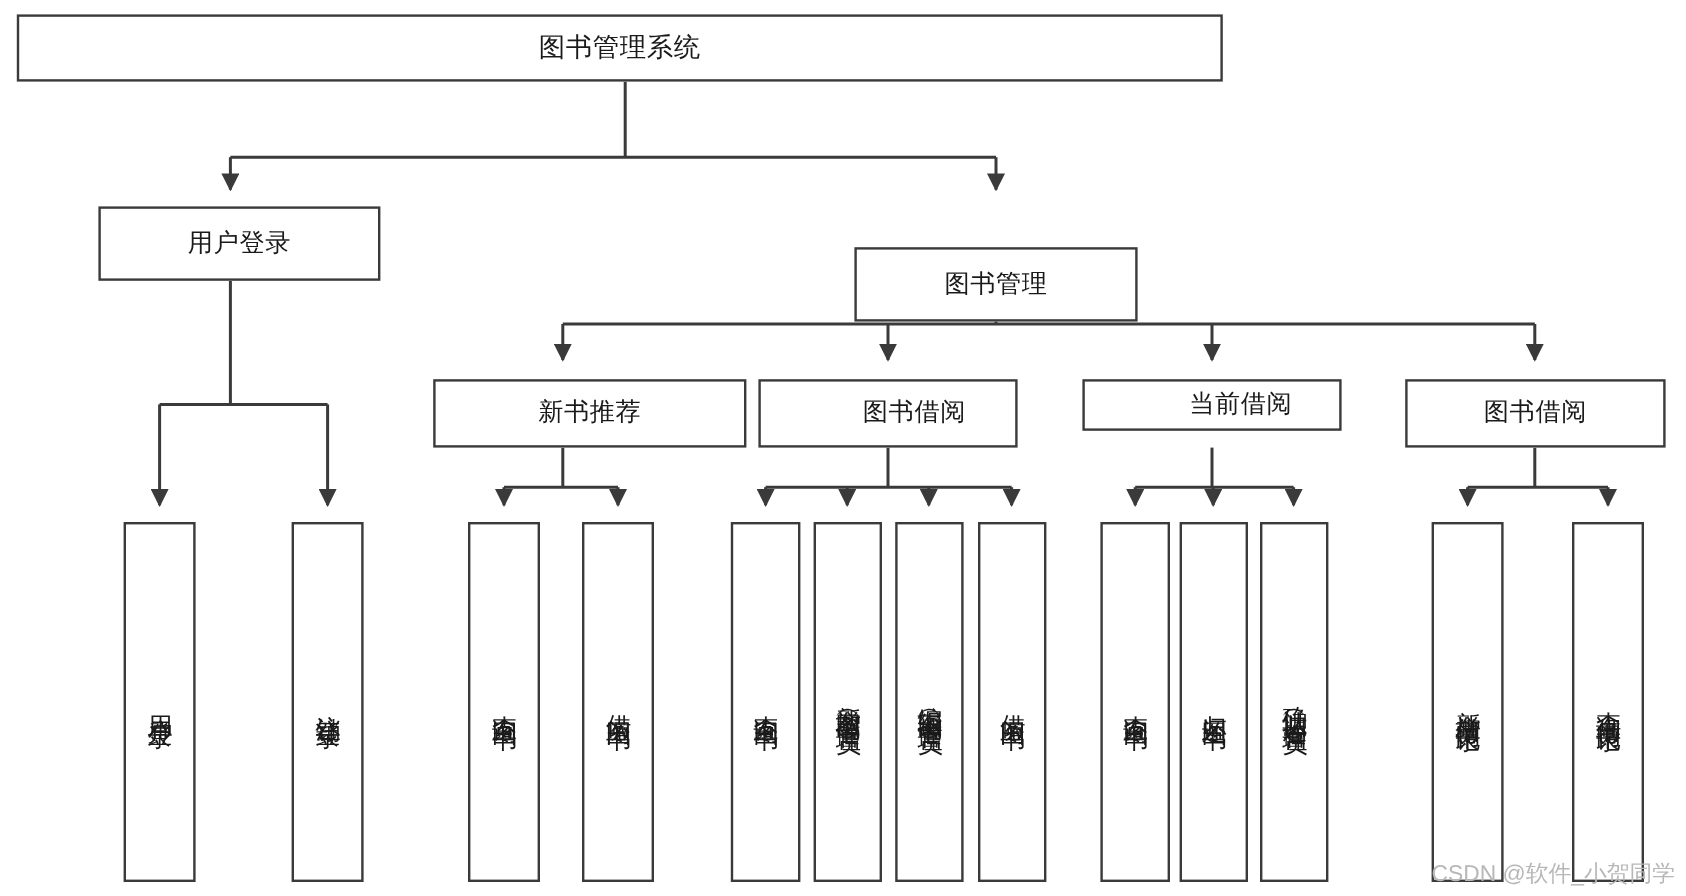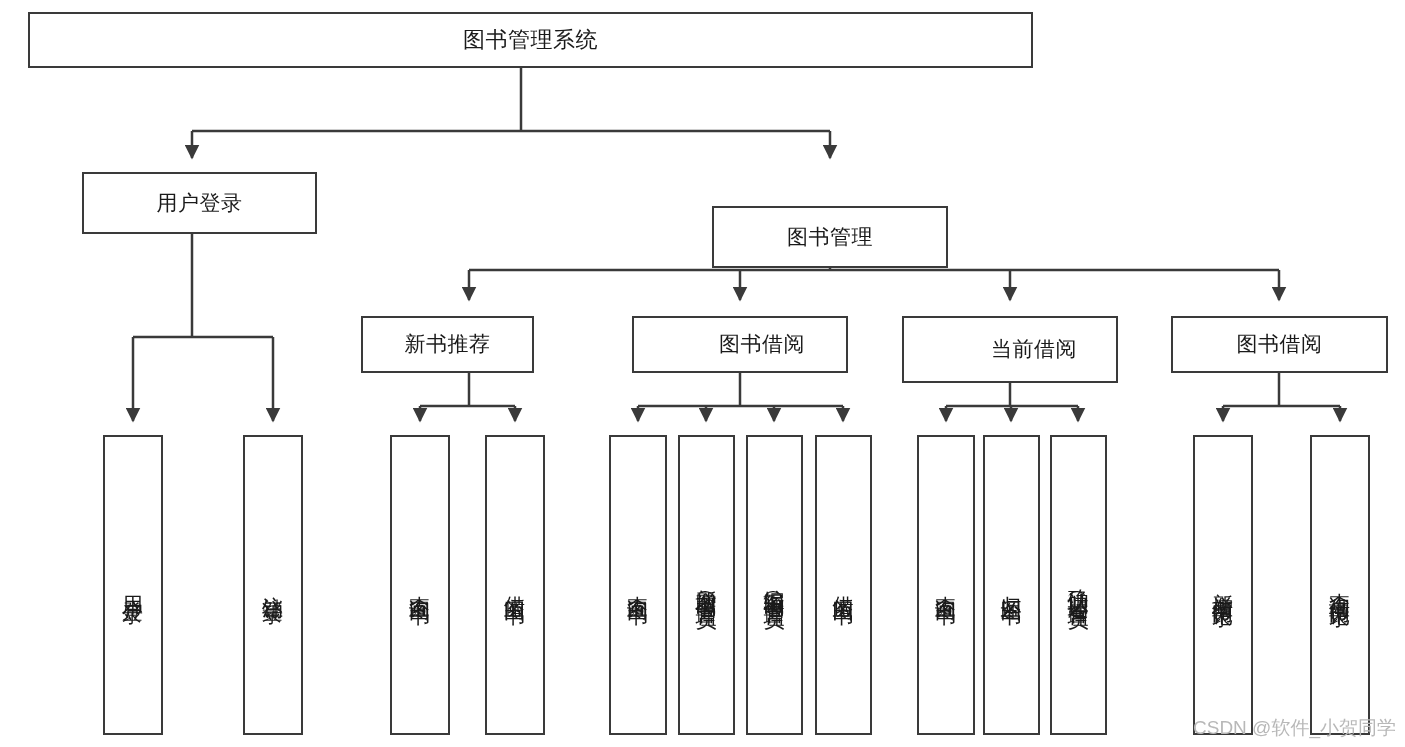--- a/index.html
+++ b/index.html
@@ -112,38 +112,38 @@
       <path d="M 1011 406 L 1011 421" marker-end="url(#arrow)"></path>
       <path d="M 1078 406 L 1078 421" marker-end="url(#arrow)"></path>
 
       <path d="M 1279 373 L 1279 406"></path>
       <path d="M 1223 406 L 1340 406"></path>
       <path d="M 1223 406 L 1223 421" marker-end="url(#arrow)"></path>
       <path d="M 1340 406 L 1340 421" marker-end="url(#arrow)"></path>
     </g>
   </svg>
 
-  <div class="node horiz root" style="left:28px; top:12px; width:1005px; height:56px;justify-content:center;">
+  <div class="node horiz root" style="left:14px; top:12px; width:1005px; height:56px;justify-content:center;">
     <span class="label">图书管理系统</span>
   </div>
 
   <div class="node horiz" style="left:82px; top:172px; width:235px; height:62px;">
     <span class="label">用户登录</span>
   </div>
   <div class="node horiz" style="left:712px; top:172px; width:236px; height:62px;margin-top:34px;">
     <span class="label">图书管理</span>
   </div>
 
-  <div class="node horiz" style="left:361px; top:316px; width:173px; height:57px;">
+  <div class="node horiz" style="left:361px; top:316px; width:261px; height:57px;">
     <span class="label">新书推荐</span>
   </div>
   <div class="node horiz" style="left:632px; top:316px; width:216px; height:57px;padding-left:44px;">
     <span class="label">图书借阅</span>
   </div>
-  <div class="node horiz" style="left:902px; top:316px; width:216px; height:67px;padding-left:48px;">
+  <div class="node horiz" style="left:902px; top:316px; width:216px; height:43px;padding-left:48px;">
     <span class="label">当前借阅</span>
   </div>
   <div class="node horiz" style="left:1171px; top:316px; width:217px; height:57px;">
     <span class="label">图书借阅</span>
   </div>
 
   <div class="node vert" style="left:103px; top:435px; width:60px; height:300px;">
     <span class="label">用户登录</span>
   </div>
   <div class="node vert" style="left:243px; top:435px; width:60px; height:300px;">

